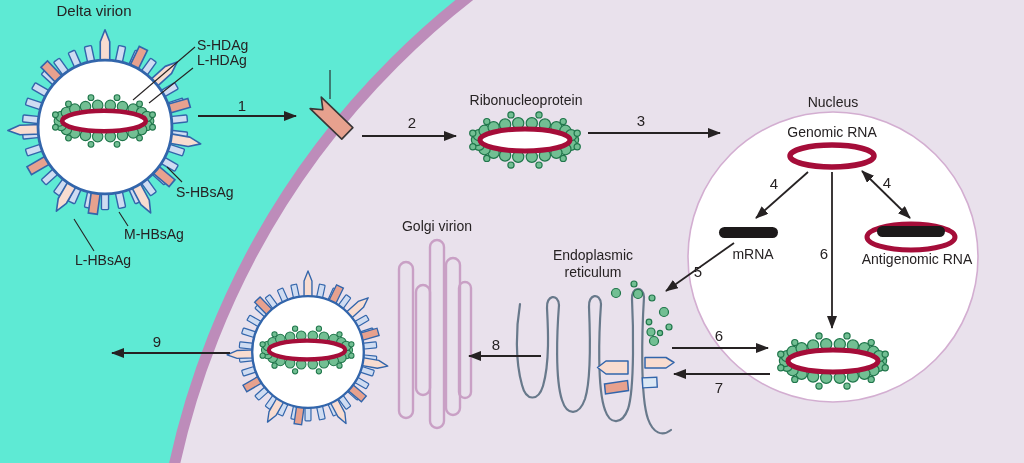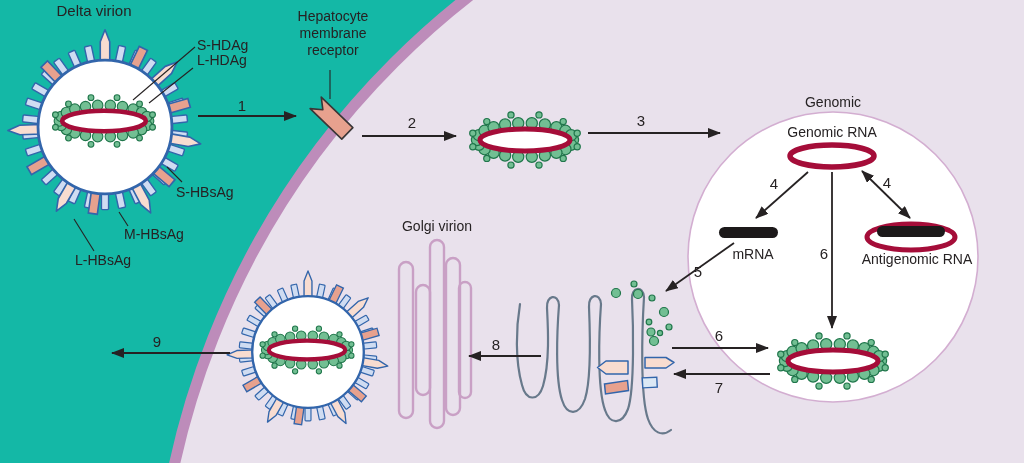--- a/index.html
+++ b/index.html
@@ -1,16 +1,16 @@
 <!DOCTYPE html>
 <html style="--membrane: #bd8cba; --cell-fill: #e9e1ec; --nucleus-stroke: #d3aed1; --virion-blue: #3265ab; --tooth-fill: #cfdcf2; --spike-pale: #f8dcd0; --spike-salmon: #e7a18e; --bead-fill: #72bf93; --bead-stroke: #20764b; --rna-red: #a50d39; --golgi: #c9a0c5; --er: #68798b; --ink: #262223; --receptor-fill: #e7a18e;"><head>
 <meta charset="utf-8">
 <style>
   html,body{margin:0;padding:0;background:#fff;}
-  .stage{position:relative;width:1024px;height:463px;overflow:hidden;background:#14b8a6;
+  .stage{position:relative;width:1024px;height:463px;overflow:hidden;background:#5eead4;
          font-family:"Liberation Sans","DejaVu Sans",sans-serif;}
   .stage svg{position:absolute;left:0;top:0;}
   .lbl{position:absolute;font-size:14px;line-height:17px;color:var(--ink);white-space:nowrap;pointer-events:none;}
   .ctr{transform:translateX(-50%);text-align:center;}
   .num{position:absolute;font-size:15px;color:var(--ink);transform:translateX(-50%);pointer-events:none;}
   
   .cell{fill:var(--cell-fill);stroke:var(--membrane);stroke-width:11;}
   .nuc{fill:#ffffff;stroke:var(--nucleus-stroke);stroke-width:1.6;}
   .golgi{fill:none;stroke:var(--golgi);stroke-width:2.4;}
   .er{fill:none;stroke:var(--er);stroke-width:2.2;stroke-linecap:round;}
@@ -219,32 +219,32 @@
     </g>
   </svg>
 
   <div class="lbl ctr" style="left:94px;top:2px;font-size:15px">Delta virion</div>
   <div class="lbl" style="left:197px;top:37px">S-HDAg</div>
   <div class="lbl" style="left:197px;top:52px">L-HDAg</div>
   <div class="lbl" style="left:176px;top:184px">S-HBsAg</div>
   <div class="lbl" style="left:124px;top:226px">M-HBsAg</div>
   <div class="lbl" style="left:75px;top:252px">L-HBsAg</div>
 
-  <div class="lbl ctr" style="left:333px;top:8px">
-    <span style="display:block">Hepatocyte</span>
-    <span style="display:block">membrane</span>
-    <span style="display:block">receptor</span>
-  </div>
-
-  <div class="lbl ctr" style="left:833px;top:94px">Genomic</div>
+
+  <div class="lbl ctr" style="left:526px;top:92px">Ribonucleoprotein</div>
+  <div class="lbl ctr" style="left:833px;top:94px">Nucleus</div>
   <div class="lbl ctr" style="left:832px;top:124px">Genomic RNA</div>
   <div class="lbl ctr" style="left:753px;top:246px">mRNA</div>
   <div class="lbl ctr" style="left:917px;top:251px">Antigenomic RNA</div>
   <div class="lbl ctr" style="left:437px;top:218px">Golgi virion</div>
 
+  <div class="lbl ctr" style="left:593px;top:247px">
+    <span style="display:block">Endoplasmic</span>
+    <span style="display:block">reticulum</span>
+  </div>
 
   <div class="num" style="left:242px;top:97px">1</div>
   <div class="num" style="left:412px;top:114px">2</div>
   <div class="num" style="left:641px;top:112px">3</div>
   <div class="num" style="left:774px;top:175px">4</div>
   <div class="num" style="left:887px;top:174px">4</div>
   <div class="num" style="left:698px;top:263px">5</div>
   <div class="num" style="left:824px;top:245px">6</div>
   <div class="num" style="left:719px;top:327px">6</div>
   <div class="num" style="left:719px;top:379px">7</div>

